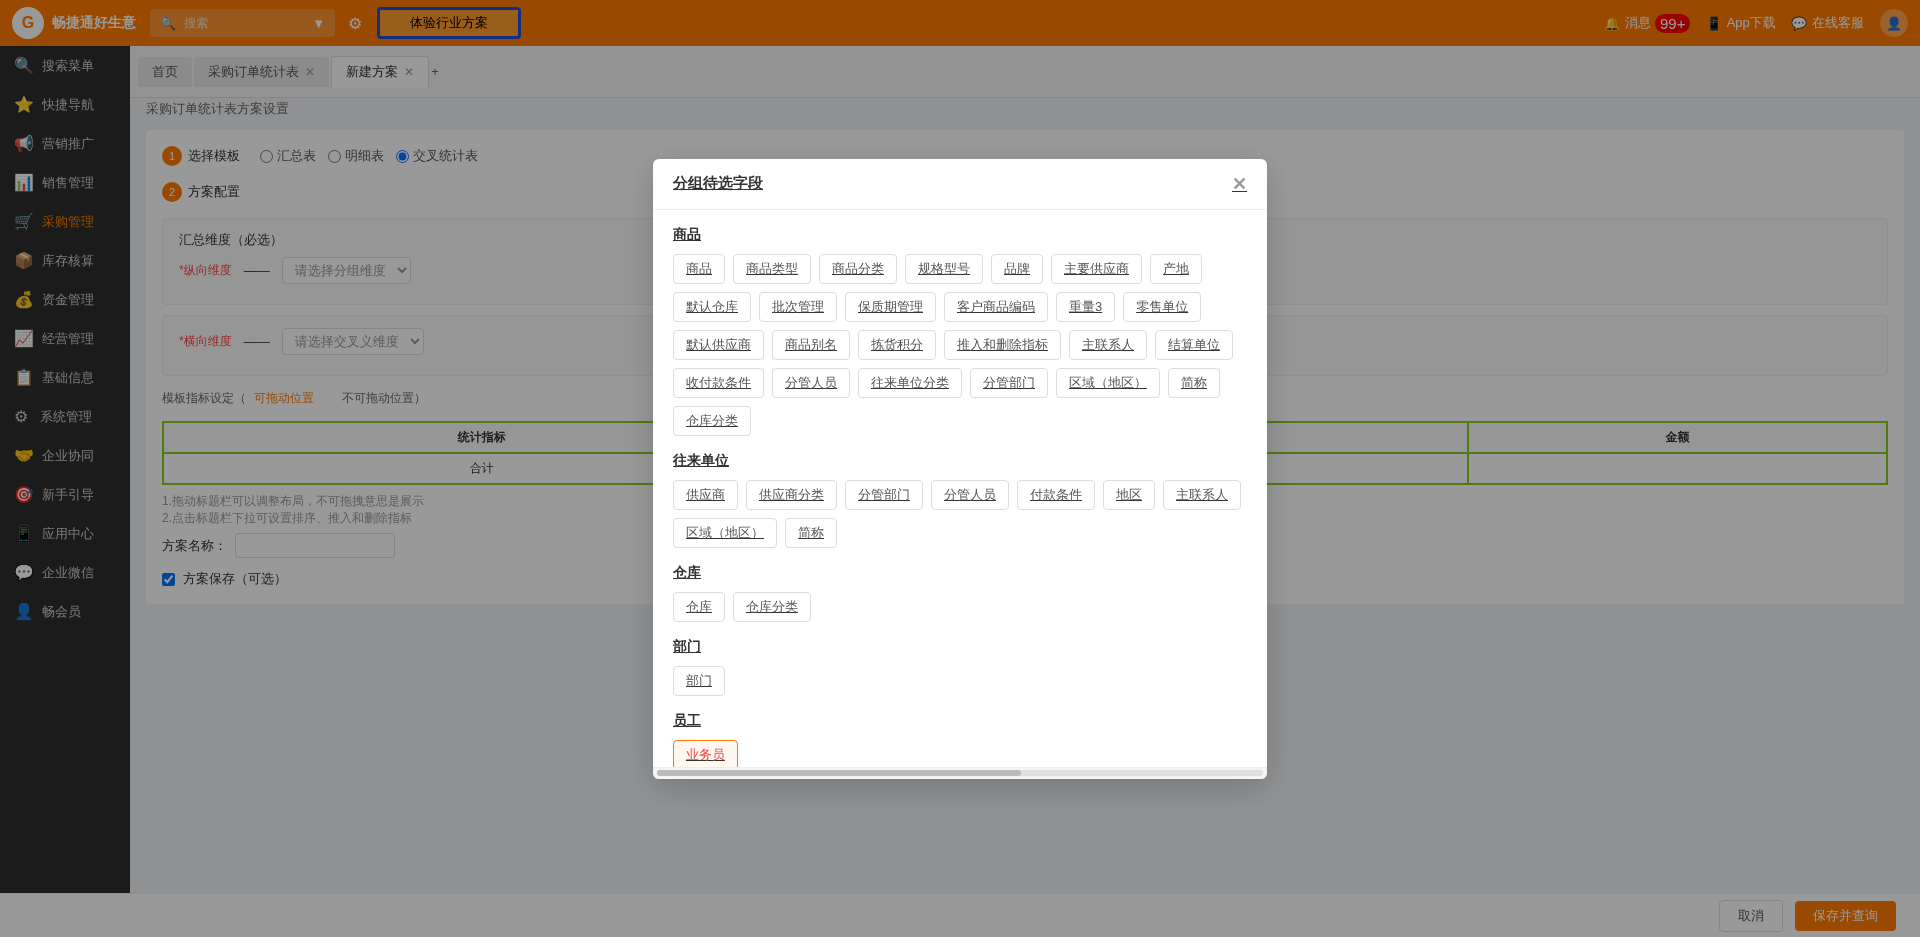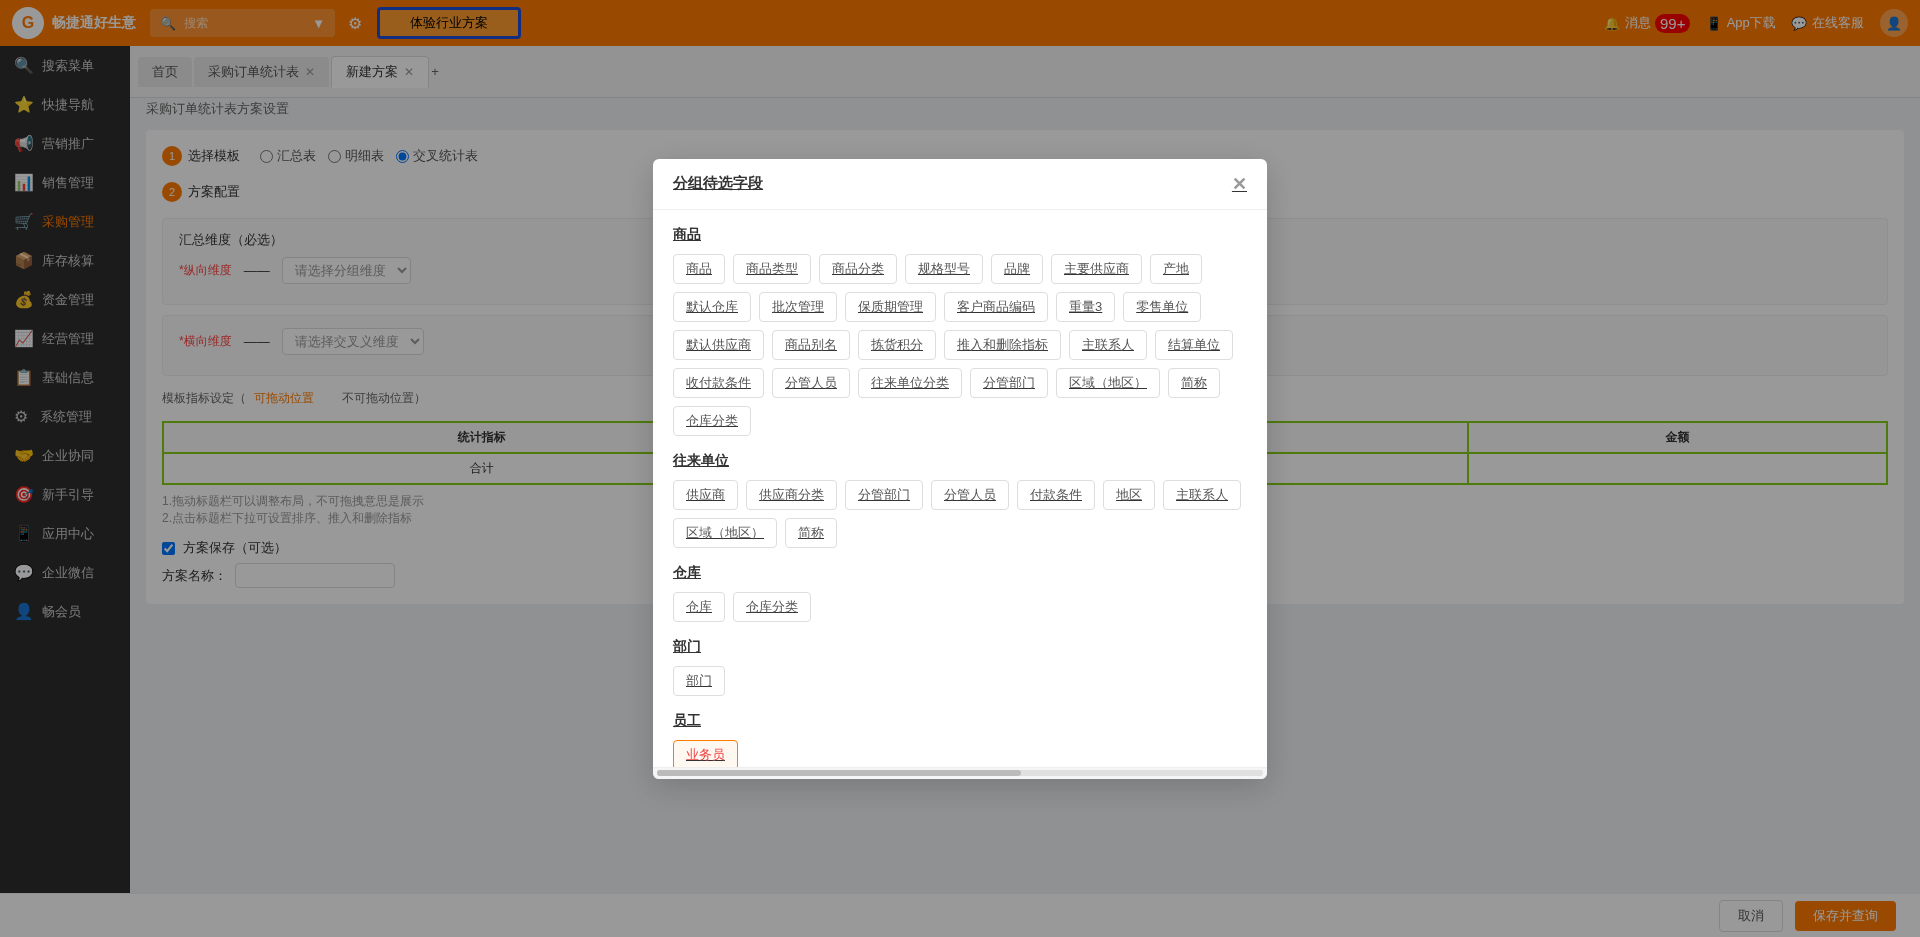--- a/index.html
+++ b/index.html
@@ -611,27 +611,27 @@
           <td></td>
         </tr>
       </tbody>
     </table>
 
     <div style="margin-top:8px; color:#999; font-size:12px;">
       <div>1.拖动标题栏可以调整布局，不可拖拽意思是展示</div>
       <div>2.点击标题栏下拉可设置排序、推入和删除指标</div>
     </div>
 
+    <div class="save-scheme" style="margin-top:6px;">
+      <span>方案名称：</span>
+      <input type="text" class="scheme-input" style="">
+    </div>
     <div class="save-scheme">
       <input type="checkbox" checked="" style="">
       <span>方案保存（可选）</span>
-    </div>
-    <div class="save-scheme" style="margin-top:6px;">
-      <span>方案名称：</span>
-      <input type="text" class="scheme-input" style="">
     </div>
   </div>
 </div>
 
 <div class="modal-overlay">
   <div class="modal">
     <div class="modal-header">
       <span>分组待选字段</span>
       <span class="modal-close">✕</span>
     </div>

